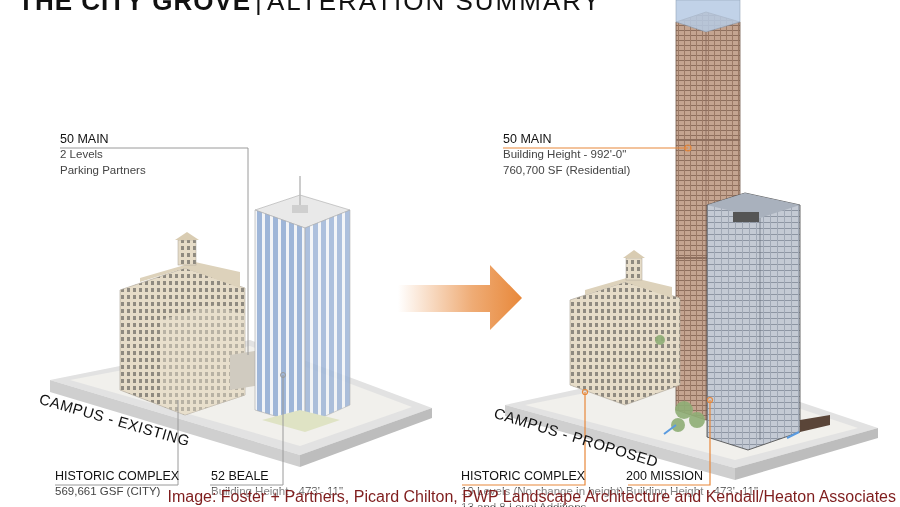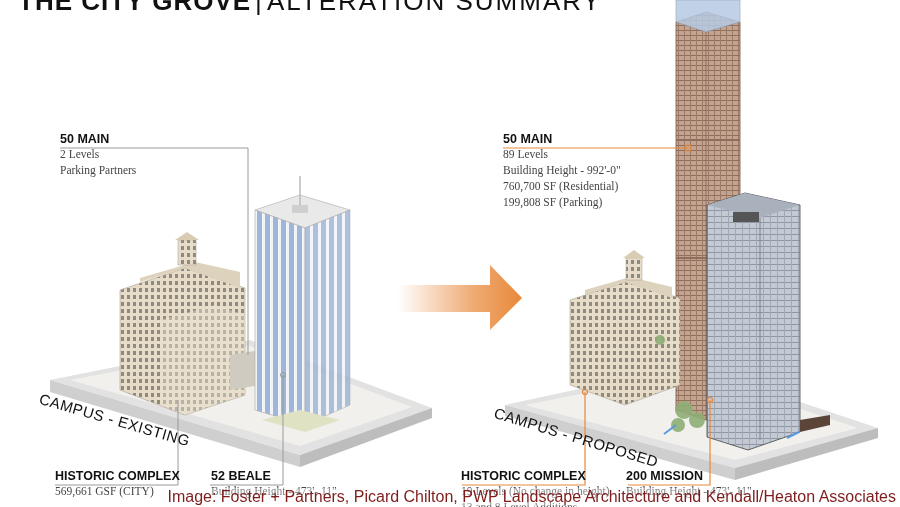--- a/index.html
+++ b/index.html
@@ -3,22 +3,22 @@
 <meta charset="utf-8">
 <style>
   html, body { margin:0; padding:0; }
   body { width:900px; height:507px; overflow:hidden; background:#ffffff; position:relative;
          font-family:"Liberation Sans", "DejaVu Sans", sans-serif; color:#222; }
   .abs { position:absolute; }
   .title { left:18px; top:-14px; font-size:26px; letter-spacing:1px; white-space:nowrap; color:#111; }
   .title b { font-weight:900; }
   .title .sep { font-weight:300; margin:0 4px; }
   .title .sub { font-weight:300; letter-spacing:2px; }
-  .lbl-h { font-weight:bold; font-size:12.5px; color:#111; white-space:nowrap; }
-  .lbl-l { font-size:11.5px; color:#444; line-height:16px; white-space:nowrap;font-family:Liberation Serif, serif; }
+  .lbl-h { font-weight:normal; font-size:12.5px; color:#111; white-space:nowrap; }
+  .lbl-l { font-size:11.5px; color:#444; line-height:16px; white-space:nowrap; }
   .campus { font-size:15px; font-weight:500; color:#111; letter-spacing:0.5px; white-space:nowrap; transform-origin:left top; }
   .credit { right:4px; top:488px; font-size:16px; color:#7f1d1d; white-space:nowrap; background:rgba(255,255,255,0.35); }
   svg { position:absolute; left:0; top:0; }
 </style>
 </head>
 <body>
 
 <div class="abs title">
   <b>THE CITY GROVE</b><span class="sep">|</span><span class="sub">ALTERATION SUMMARY</span>
 </div>
@@ -141,24 +141,22 @@
   <div class="lbl-l">569,661 GSF (CITY)</div>
 </div>
 <div class="abs" style="left:211px; top:469px;">
   <div class="lbl-h">52 BEALE</div>
   <div class="lbl-l">Building Height - 473'- 11"</div>
 </div>
 <div class="abs campus" style="left:42px; top:390px; transform:rotate(16deg);">CAMPUS - EXISTING</div>
 
 <div class="abs" style="left:503px; top:132px;">
   <div class="lbl-h">50 MAIN</div>
-  <div class="lbl-l">89 Levels</div>
   <div class="lbl-l">Building Height - 992'-0"</div>
   <div class="lbl-l">760,700 SF (Residential)</div>
-  <div class="lbl-l">199,808 SF (Parking)</div>
 </div>
 <div class="abs" style="left:461px; top:469px;">
   <div class="lbl-h">HISTORIC COMPLEX</div>
   <div class="lbl-l">19 Levels (No change in height)</div>
   <div class="lbl-l">13 and 8 Level Additions</div>
 </div>
 <div class="abs" style="left:626px; top:469px;">
   <div class="lbl-h">200 MISSION</div>
   <div class="lbl-l">Building Height - 473'- 11"</div>
 </div>

